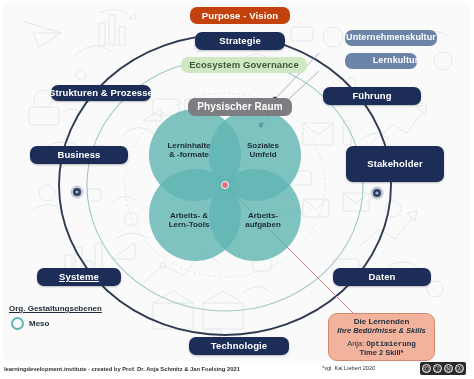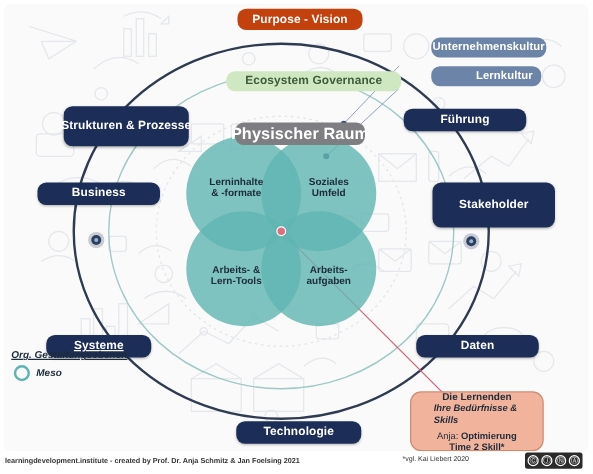--- a/index.html
+++ b/index.html
@@ -38,21 +38,21 @@
     border-radius: 7px;
     font-weight: bold;
     line-height: 1.05;
     letter-spacing: 0.1px;
     white-space: nowrap;
     z-index: 20;
   }
   .pill.navy   { background:#1c2e57; color:#ffffff; font-size:9.5px; box-shadow:0 1px 2px rgba(0,0,0,.25); }
   .pill.teal   { background:#c2410c; color:#ffffff; font-size:9.5px; }
   .pill.green  { background:#cfe8c2; color:#3d5a3a; font-size:9.5px; }
-  .pill.gray   { background:#7e7e82; color:#ffffff; font-size:13px; }
+  .pill.gray   { background:#7e7e82; color:#ffffff; font-size:10px; }
   .pill.slate  { background:#6b84a8; color:#ffffff; font-size:9px; }
 
   
   #flower { position:absolute; left:146px; top:106px; width:152px; height:152px; z-index:12; }
   .petal {
     position:absolute;
     width:92px; height:92px;
     border-radius:50%;
     background:rgba(95,181,178,0.80);
   }
@@ -75,21 +75,21 @@
   #lbl-bl { left:4px;   top:102px;}
   #lbl-br { left:78px;  top:102px;}
   #center-dot {
     position:absolute; left:72px; top:72px;
     width:8px; height:8px; border-radius:50%;
     background:#e06f7e; border:1.4px solid #ffffff;
     z-index:16;
   }
 
   
-  #legend { position:absolute; left:6px; top:276px; z-index:25;font-style:italic; }
+  #legend { position:absolute; left:6px; top:301px; z-index:25; }
   #legend-title {
     font-size:8px; font-weight:bold; color:#1d2b3a;
     text-decoration:underline; margin-bottom:2px;
   }
   .legend-row { display:flex; align-items:center; height:16px; }
   .legend-ring {
     width:13px; height:13px; border-radius:50%;
     border:2.3px solid #1c2e57; margin-right:5px; margin-left:2px;
   }
   .legend-ring.meso  { border-color:#5fb5b2; }
@@ -98,26 +98,26 @@
 
   
   #learner-box {
     position:absolute; left:325px; top:310px;
     width:107px; height:48px;
     background:#f2b39c;
     border:1.2px solid #d18a72;
     border-radius:9px;
     display:flex; flex-direction:column;
     align-items:center; justify-content:center;
-    z-index:25; padding:18px;
+    z-index:25; padding:8px;
   }
   .lb-l1 { font-size:8px; font-weight:bold; color:#1d2b3a; }
   .lb-l2 { font-size:7.5px; font-style:italic; font-weight:bold; color:#1d2b3a; margin-bottom:4px;}
   .lb-l3 { font-size:7.5px; color:#1d2b3a; }
-  .lb-l3 b { font-weight:bold; }
+  .lb-l3 b { font-weight:bold;font-family:Liberation Mono, monospace; }
   .lb-l4 { font-size:7.5px; font-weight:bold; color:#1d2b3a; }
 
   
   #footnote-ref {
     position:absolute; left:322px; top:365px;
     font-size:5.6px; color:#333; z-index:25;
   }
   #credit {
     position:absolute; left:4px; top:366px;
     font-size:5.8px; font-weight:bold; color:#333; z-index:25;
@@ -235,37 +235,38 @@
         <circle cx="74" cy="189" r="1.6" fill="#9fb2cf"></circle>
 
         <circle cx="374" cy="190" r="6.5" fill="#2c3f63" opacity="0.25"></circle>
         <circle cx="374" cy="190" r="4" fill="#2c3f63"></circle>
         <circle cx="374" cy="190" r="1.6" fill="#9fb2cf"></circle>
       </g>
     </svg>
 
     <div class="pill teal" style="left:187px; top:4px;   width:100px; height:17px;">Purpose - Vision</div>
 
-
-    <div class="pill green" style="left:178px; top:54px;  width:140px; height:16px;text-align:center;">Ecosystem Governance</div>
+    <div class="pill navy" style="left:192px; top:29px;  width:90px;  height:18px;">Strategie</div>
+
+    <div class="pill green" style="left:178px; top:54px;  width:126px; height:16px;text-align:center;">Ecosystem Governance</div>
 
     <div class="pill gray" style="left:185px; top:95px;  width:104px; height:18px;">Physischer Raum</div>
 
 
     <div class="pill navy" style="left:186px; top:334px; width:100px; height:18px;">Technologie</div>
 
-    <div class="pill navy" style="left:48px;  top:82px;  width:100px; height:32px;">Strukturen &amp; Prozesse</div>
+    <div class="pill navy" style="left:48px;  top:82px;  width:100px; height:16px;">Strukturen &amp; Prozesse</div>
 
     <div class="pill navy" style="left:27px;  top:143px; width:98px;  height:18px;">Business</div>
 
     <div class="pill navy" style="left:34px;  top:265px; width:84px;  height:18px;text-decoration:underline;">Systeme</div>
 
     <div class="pill slate" style="left:342px; top:27px;  width:92px;  height:16px;">Unternehmenskultur</div>
 
-    <div class="pill slate" style="left:342px; top:50px;  width:88px;  height:16px;padding-left:29px;">Lernkultur</div>
+    <div class="pill slate" style="left:342px; top:50px;  width:72px;  height:16px;padding-left:29px;">Lernkultur</div>
 
     <div class="pill navy" style="left:320px; top:84px;  width:98px;  height:18px;">Führung</div>
 
     <div class="pill navy" style="left:343px; top:143px; width:98px;  height:36px;">Stakeholder</div>
 
     <div class="pill navy" style="left:330px; top:265px; width:98px;  height:18px;">Daten</div>
 
     <div id="flower">
       <div class="petal" id="petal-tl"></div>
       <div class="petal" id="petal-tr"></div>

